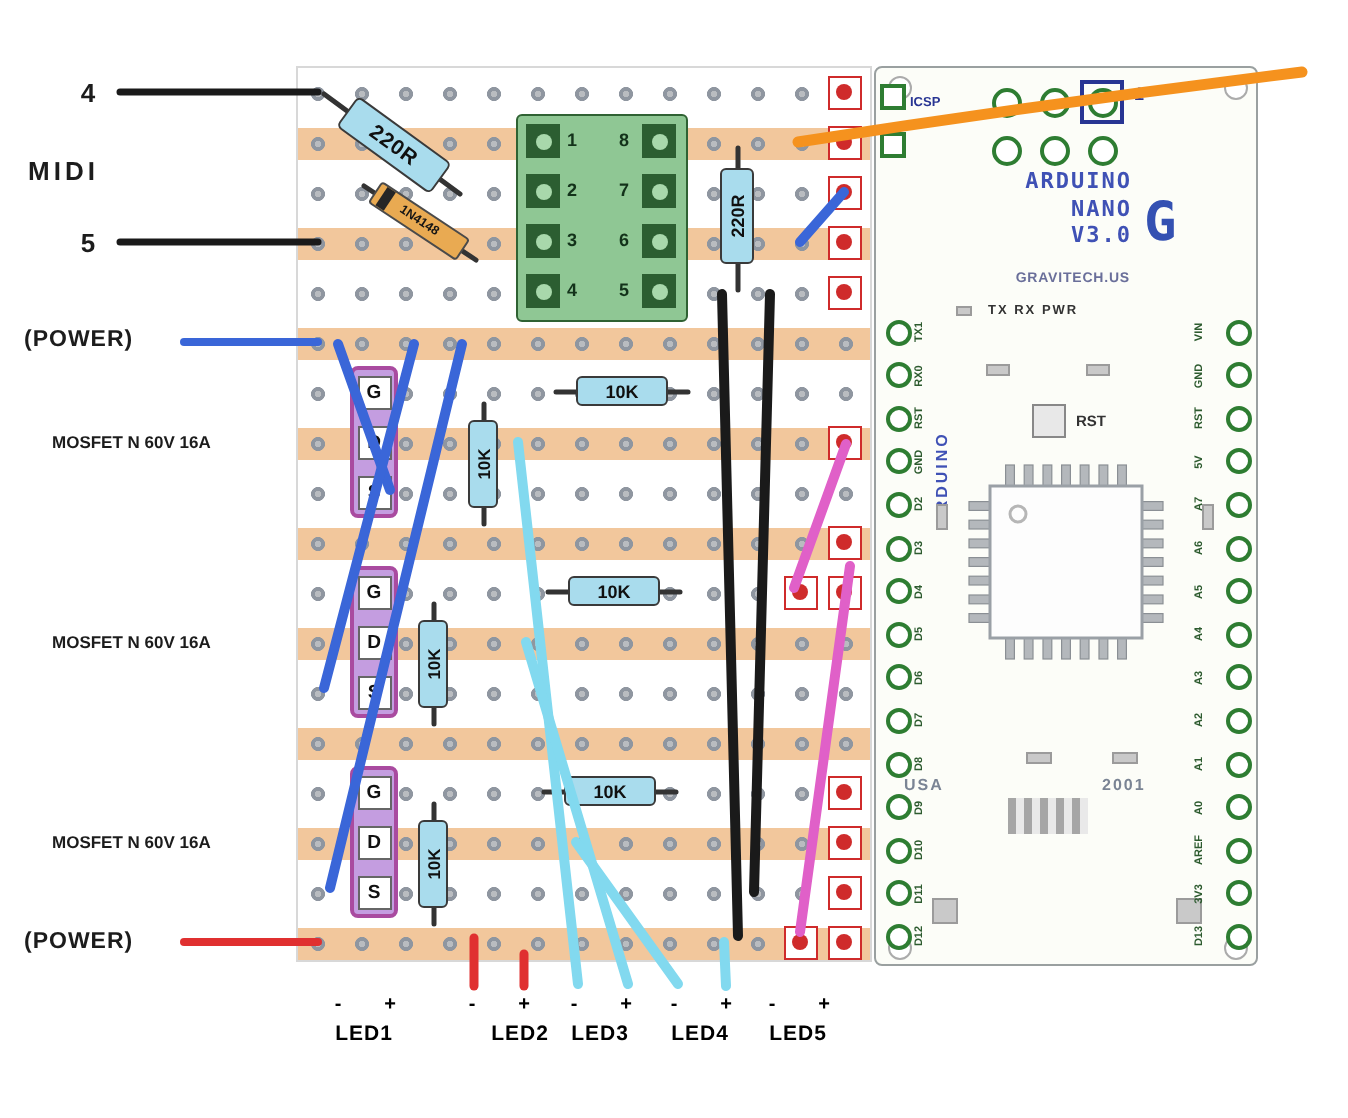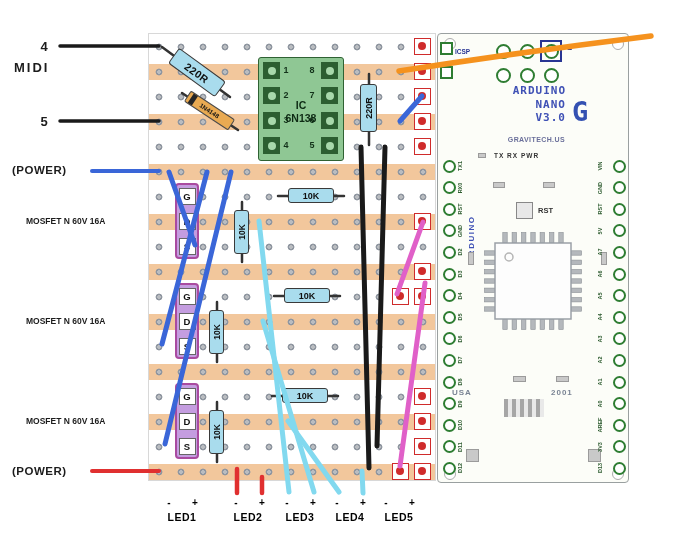--- a/index.html
+++ b/index.html
@@ -63,21 +63,21 @@
   .smd{position:absolute;background:#c9c9c9;border:1px solid #9b9b9b}
   .smd-striped{left:66px;top:365px;width:40px;height:18px;background:repeating-linear-gradient(90deg,#a6a6a6 0 4px,#e9e9e9 4px 8px);border:none}
   .apinlbl{position:absolute;width:30px;height:8px;line-height:8px;font-size:5.5px;text-align:center;transform:rotate(-90deg);color:#2d5b2f;font-weight:bold}
 </style>
 </head>
 <body>
 
 <div class="stage">
 
   <div class="lbl" style="left:38px;top:39px;width:12px;text-align:center;font-size:13px">4</div>
-  <div class="lbl" style="left:14px;top:60px;font-size:13px;letter-spacing:2px">MIDI</div>
+  <div class="lbl" style="left:14px;top:78px;font-size:13px;letter-spacing:2px">MIDI</div>
   <div class="lbl" style="left:38px;top:114px;width:12px;text-align:center;font-size:13px">5</div>
   <div class="lbl" style="left:12px;top:164px;font-size:11.5px;letter-spacing:.5px">(POWER)</div>
   <div class="lbl" style="left:26px;top:216px;font-size:8.5px">MOSFET N 60V 16A</div>
   <div class="lbl" style="left:26px;top:316px;font-size:8.5px">MOSFET N 60V 16A</div>
   <div class="lbl" style="left:26px;top:416px;font-size:8.5px">MOSFET N 60V 16A</div>
   <div class="lbl" style="left:12px;top:465px;font-size:11.5px;letter-spacing:.5px">(POWER)</div>
 
   <div class="stripboard">
     <div class="strips"></div>
     <div class="holes"></div>
@@ -173,24 +173,20 @@
         <span></span>
       </div>
     <div class="icnum" style="left:21px;top:4px">1</div>
     <div class="icnum" style="left:21px;top:29px">2</div>
     <div class="icnum" style="left:21px;top:54px">3</div>
     <div class="icnum" style="left:21px;top:79px">4</div>
     <div class="icnum" style="left:47px;top:4px">8</div>
     <div class="icnum" style="left:47px;top:29px">7</div>
     <div class="icnum" style="left:47px;top:54px">6</div>
     <div class="icnum" style="left:47px;top:79px">5</div>
-    <div class="iclabel">
-      <div>IC</div>
-      <div>6N138</div>
-    </div>
   </div>
 
   <div class="rbody r-vert">
     <span class="vtext">220R</span>
   </div>
 
   <div class="rbody r10k" style="left:288px;top:188px">10K</div>
   <div class="rbody r10k" style="left:284px;top:288px">10K</div>
   <div class="rbody r10k" style="left:282px;top:388px">10K</div>
 
@@ -385,21 +381,21 @@
       <line x1="362" y1="471" x2="363" y2="493" stroke="#82d9ef" stroke-width="5" stroke-linecap="round"></line>
       <line x1="237" y1="469" x2="237" y2="493" stroke="#e03030" stroke-width="4.5" stroke-linecap="round"></line>
       <line x1="262" y1="477" x2="262" y2="493" stroke="#e03030" stroke-width="4.5" stroke-linecap="round"></line>
     </svg>
 
   <div class="ledmark" style="left:163px">-</div>
   <div class="ledmark" style="left:189px">+</div>
   <div class="ledlbl" style="left:152px">LED1</div>
   <div class="ledmark" style="left:230px">-</div>
   <div class="ledmark" style="left:256px">+</div>
-  <div class="ledlbl" style="left:218px">LED2</div>
+  <div class="ledlbl" style="left:230px">LED2</div>
   <div class="ledmark" style="left:281px">-</div>
   <div class="ledmark" style="left:307px">+</div>
   <div class="ledlbl" style="left:270px">LED3</div>
   <div class="ledmark" style="left:331px">-</div>
   <div class="ledmark" style="left:357px">+</div>
   <div class="ledlbl" style="left:320px">LED4</div>
   <div class="ledmark" style="left:380px">-</div>
   <div class="ledmark" style="left:406px">+</div>
   <div class="ledlbl" style="left:369px">LED5</div>
 

